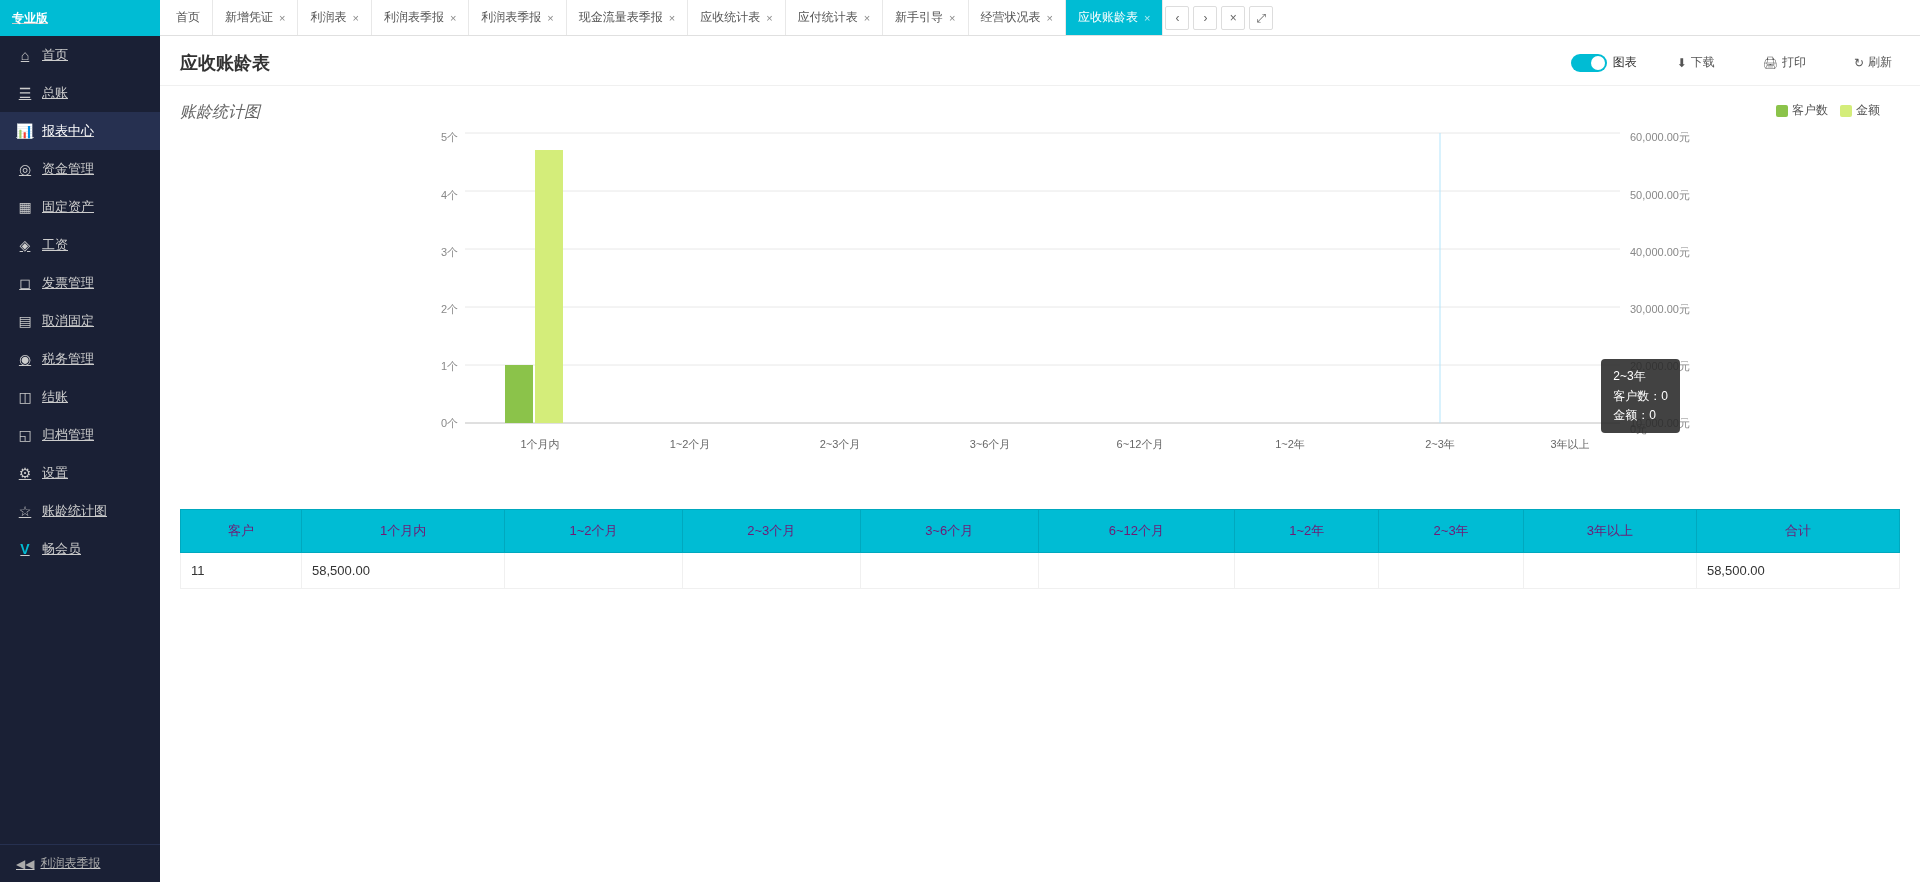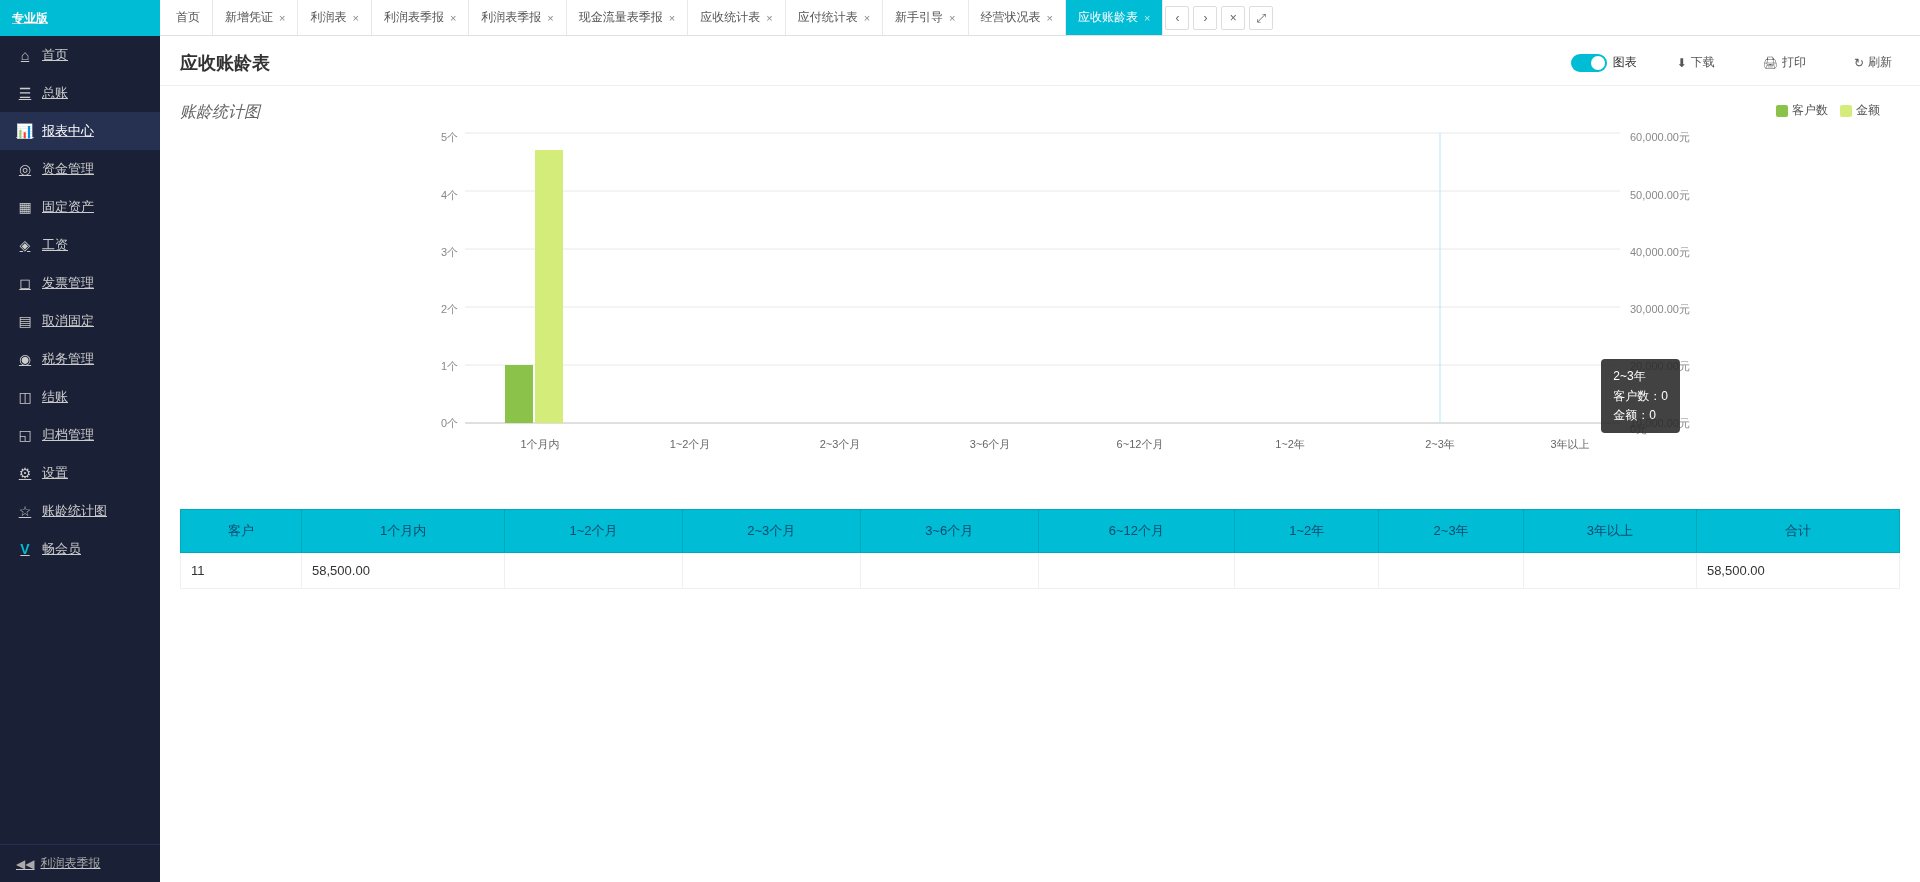--- a/index.html
+++ b/index.html
@@ -198,21 +198,21 @@
     }
 
     
     .data-table {
       width: calc(100% - 40px);
       margin: 0 20px;
       border-collapse: collapse;
     }
     .data-table thead tr {
       background: #00bcd4;
-      color: #0c4a6e;
+      color: #701a75;
     }
     .data-table thead th {
       padding: 12px 10px;
       font-weight: normal;
       font-size: 13px;
       text-align: center;
       border: 1px solid #00a8be;
     }
     .data-table tbody tr {
       background: white;

